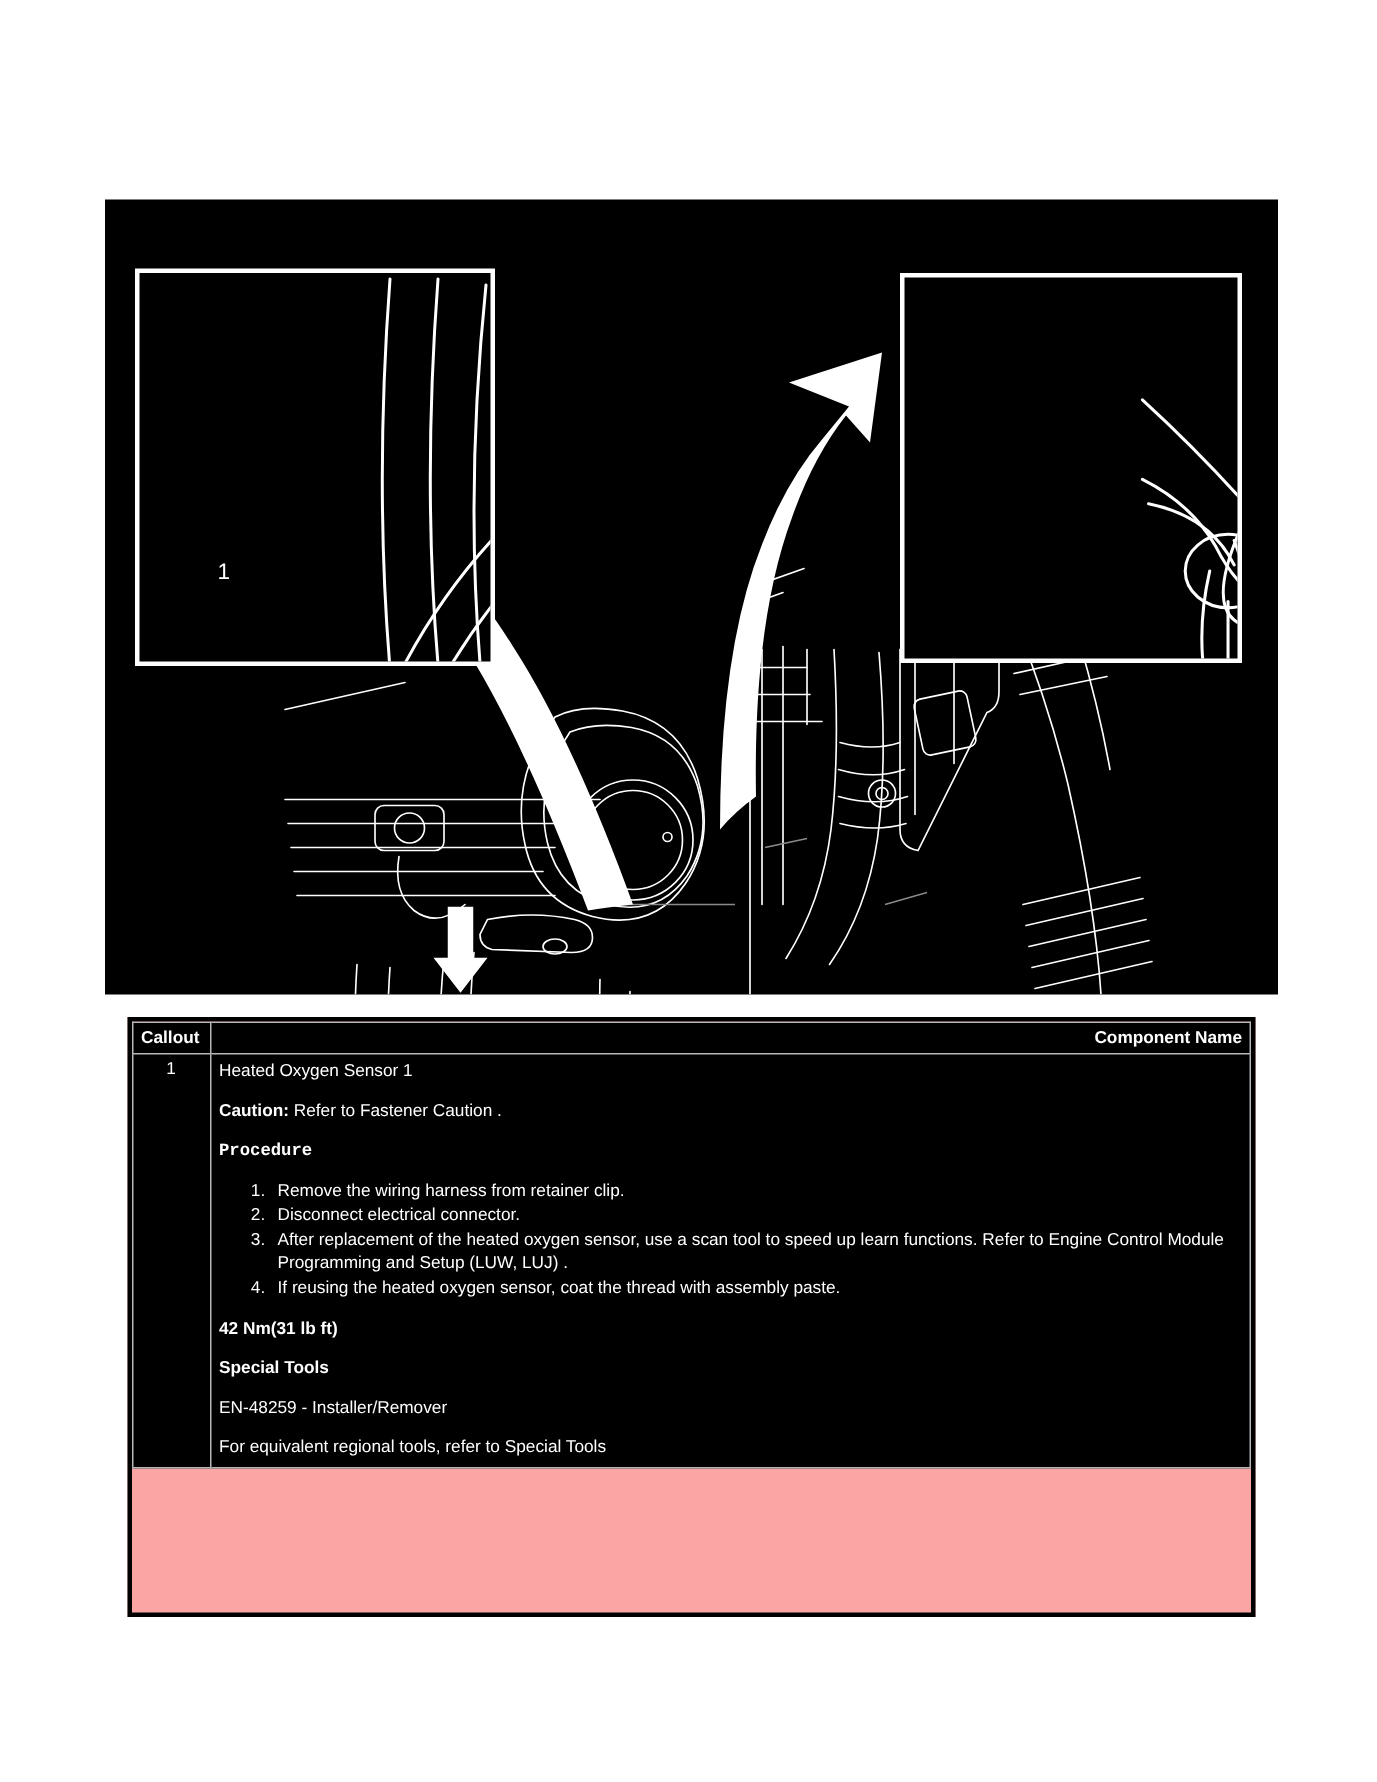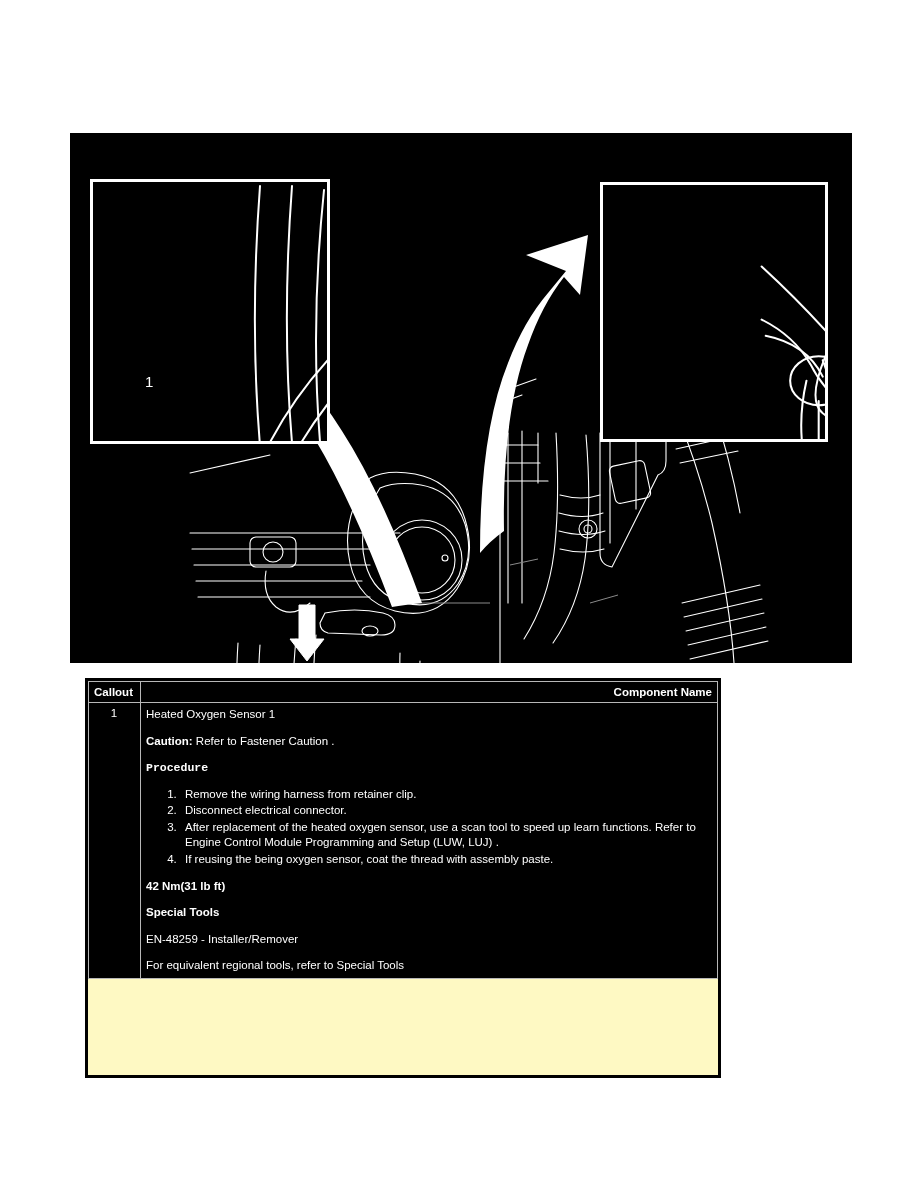--- a/index.html
+++ b/index.html
@@ -66,23 +66,23 @@
     font-family: "Liberation Sans", sans-serif;
     font-size: 15px;
     line-height: 1;
   }
 
   
   #component-table {
     position: absolute;
     left: 85px;
     top: 678px;
-    width: 636px;
+    width: 752px;
     height: 400px;
-    background: #fef9c3;
+    background: #fca5a5;
     border: 3px solid #000000;
     box-sizing: border-box;
     overflow: hidden;
   }
   #component-table .tbl {
     width: 100%;
     border-collapse: collapse;
     table-layout: fixed;
     background: #000000;
   }
@@ -391,21 +391,21 @@
         <td class="callout-cell">1</td>
         <td>
           <div class="cell-block">
             <p>Heated Oxygen Sensor 1</p>
             <p><span class="bold">Caution:</span><span> Refer to Fastener Caution .</span></p>
             <p class="proc-head">Procedure</p>
             <ol class="proc-list">
               <li>Remove the wiring harness from retainer clip.</li>
               <li>Disconnect electrical connector.</li>
               <li>After replacement of the heated oxygen sensor, use a scan tool to speed up learn functions. Refer to Engine Control Module Programming and Setup (LUW, LUJ) .</li>
-              <li>If reusing the being oxygen sensor, coat the thread with assembly paste.</li>
+              <li>If reusing the heated oxygen sensor, coat the thread with assembly paste.</li>
             </ol>
             <p class="bold">42 Nm(31 lb ft)</p>
             <p class="bold">Special Tools</p>
             <p>EN-48259 - Installer/Remover</p>
             <p>For equivalent regional tools, refer to Special Tools</p>
           </div>
         </td>
       </tr>
     </tbody>
   </table>

